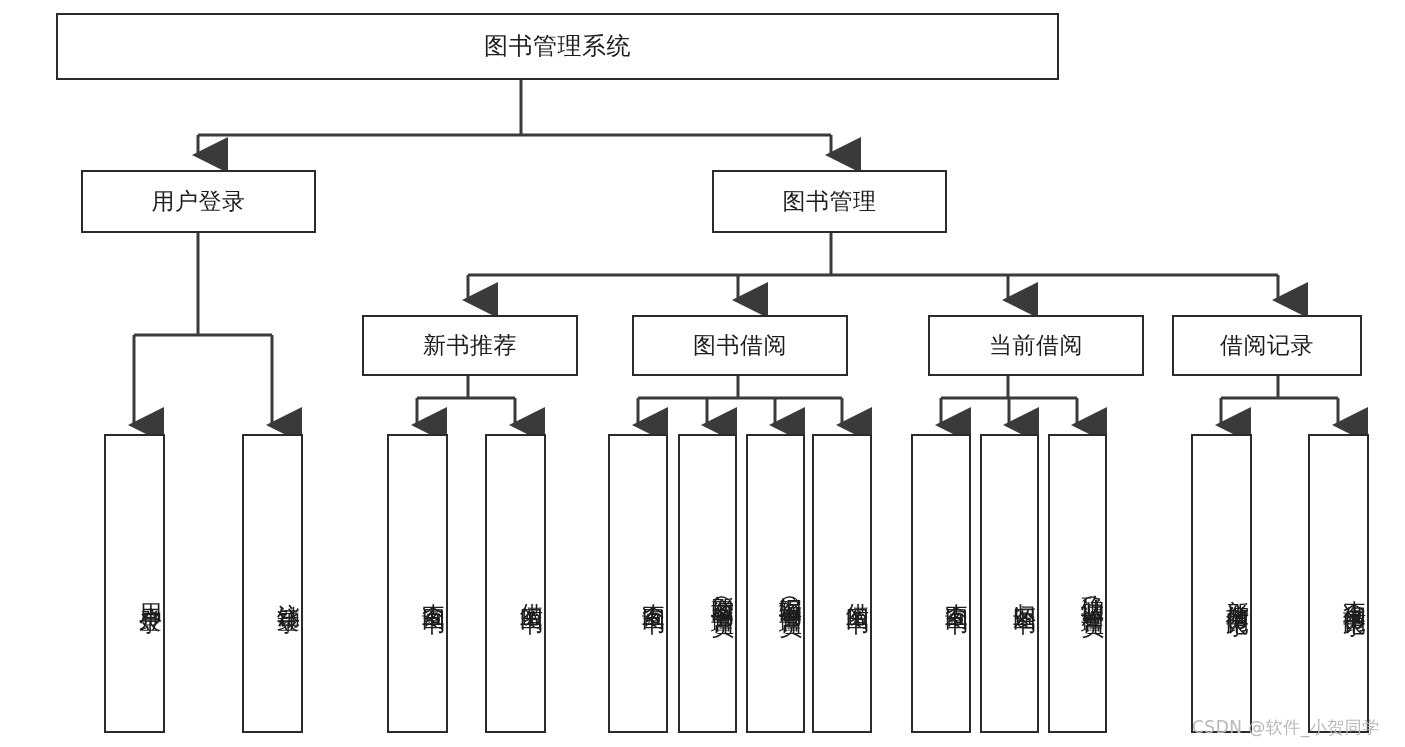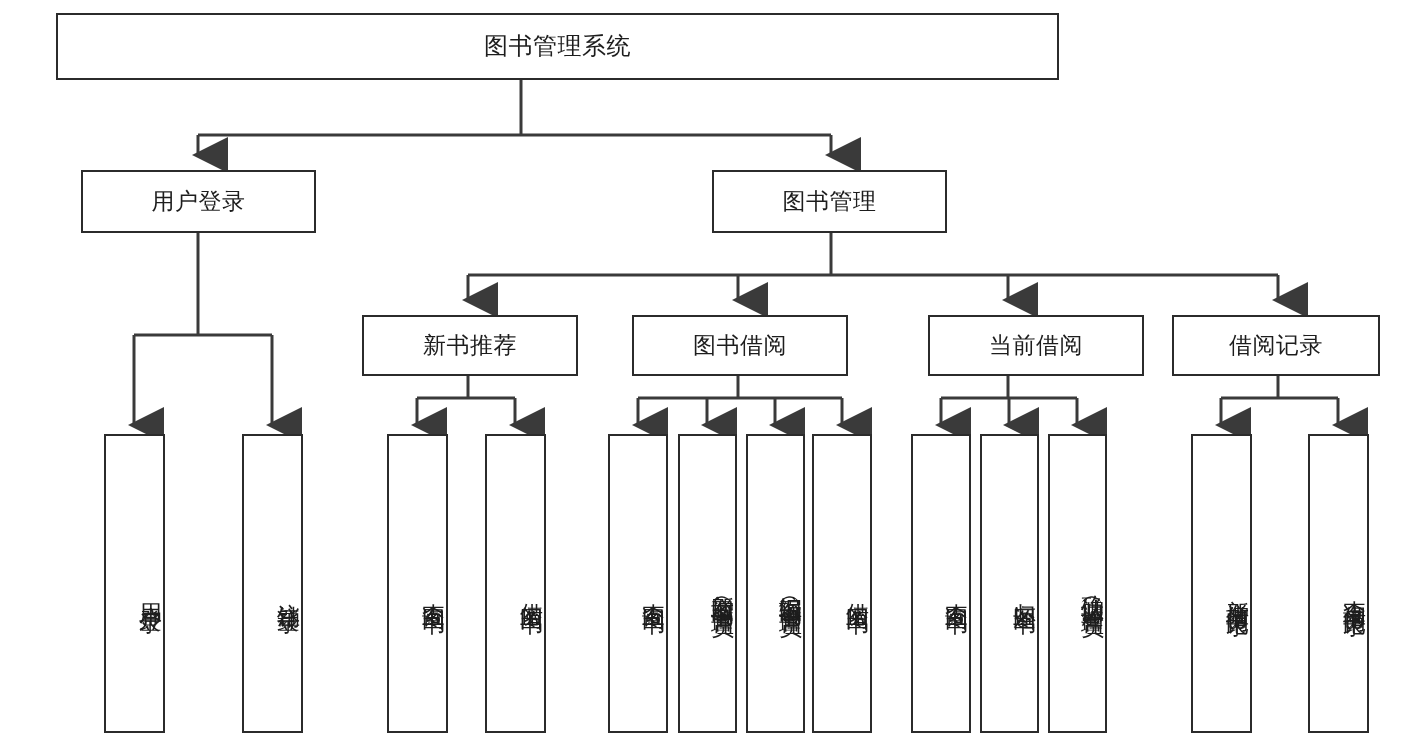--- a/index.html
+++ b/index.html
@@ -136,21 +136,21 @@
 
   <div class="node horiz" style="left:712px; top:170px; width:235px; height:63px;">
     <span class="label">图书管理</span>
   </div>
   <div class="node horiz" style="left:632px; top:315px; width:216px; height:61px;">
     <span class="label">图书借阅</span>
   </div>
   <div class="node horiz" style="left:928px; top:315px; width:216px; height:61px;">
     <span class="label">当前借阅</span>
   </div>
-  <div class="node horiz" style="left:1172px; top:315px; width:208px; height:61px;">
+  <div class="node horiz" style="left:1172px; top:315px; width:190px; height:61px;">
     <span class="label">借阅记录</span>
   </div>
 
   <div class="node vert" style="left:104px; top:434px; width:61px; height:299px;">
     <span class="label">用户登录</span>
   </div>
   <div class="node vert" style="left:242px; top:434px; width:61px; height:299px;">
     <span class="label">注销登录</span>
   </div>
 
@@ -184,14 +184,15 @@
     <span class="label">确认归还（管理员）</span>
   </div>
 
   <div class="node vert" style="left:1191px; top:434px; width:61px; height:299px;">
     <span class="label">新增借阅记录</span>
   </div>
   <div class="node vert" style="left:1308px; top:434px; width:61px; height:299px;">
     <span class="label">查询借阅记录</span>
   </div>
 
+  <div class="watermark">CSDN @软件_小贺同学</div>
 
 </div>
 
 </body></html>

